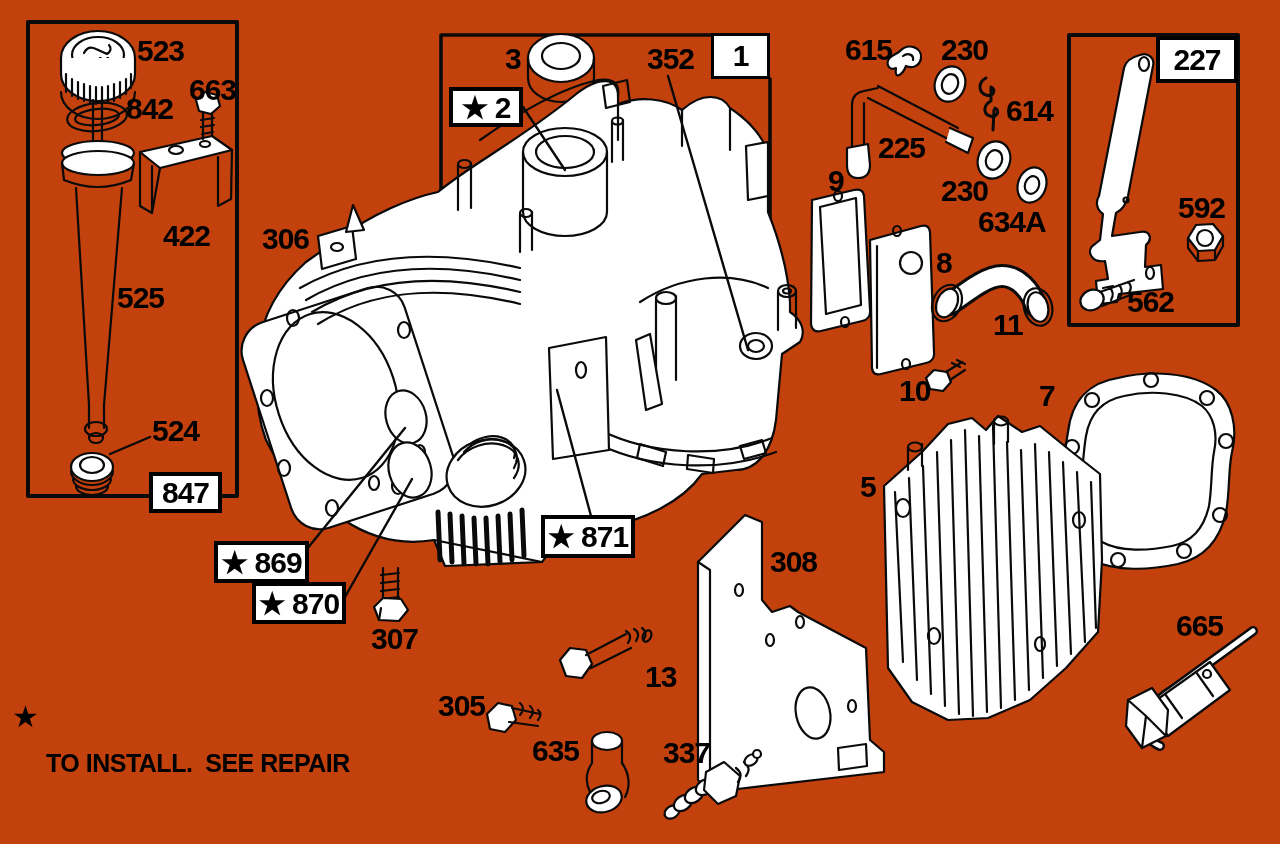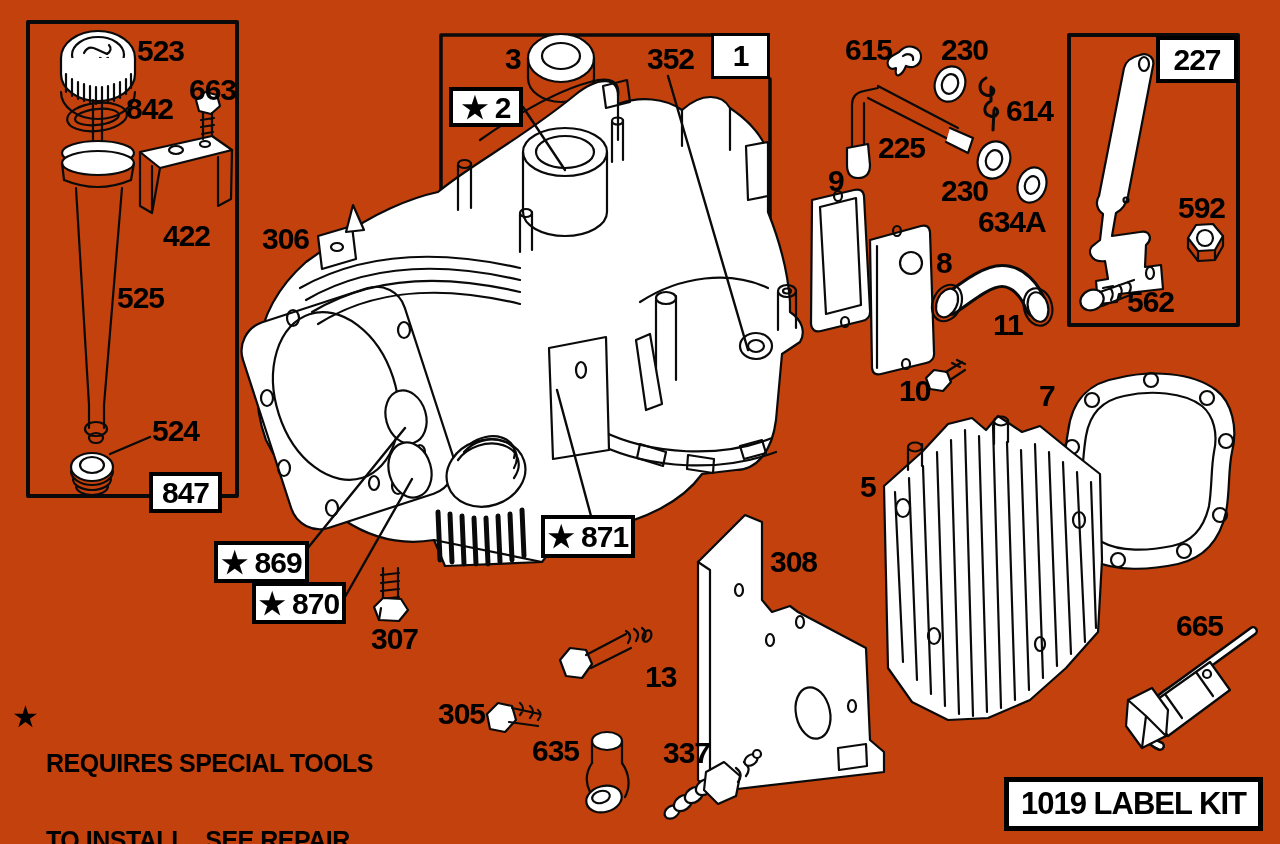--- a/index.html
+++ b/index.html
@@ -339,37 +339,35 @@
       <div class="plbl" style="left: 936px; top: 248px;">8</div>
       <div class="plbl" style="left: 993px; top: 310px;">11</div>
       <div class="plbl" style="left: 899px; top: 376px;">10</div>
       <div class="plbl" style="left: 1039px; top: 381px;">7</div>
       <div class="plbl" style="left: 860px; top: 472px;">5</div>
       <div class="plbl" style="left: 1178px; top: 193px;">592</div>
       <div class="plbl" style="left: 1127px; top: 287px;">562</div>
       <div class="plbl" style="left: 770px; top: 547px;">308</div>
       <div class="plbl" style="left: 371px; top: 624px;">307</div>
       <div class="plbl" style="left: 599px; top: 662px; margin-left: 46px;">13</div>
-      <div class="plbl" style="left: 438px; top: 691px; margin-top: 8px;">305</div>
+      <div class="plbl" style="left: 438px; top: 691px;">305</div>
       <div class="plbl" style="left: 532px; top: 736px;">635</div>
       <div class="plbl" style="left: 663px; top: 738px;">337</div>
       <div class="plbl" style="left: 1176px; top: 611px;">665</div>
       <div class="bxlbl" style="left: 711px; top: 33px; width: 59px; height: 46px; border-width: 3px;">1</div>
       <div class="bxlbl" style="left: 449px; top: 87px; width: 74px; height: 40px; border-width: 4px;">★ 2</div>
       <div class="bxlbl" style="left: 149px; top: 456px; width: 73px; height: 41px; border-width: 4px; margin-top: 16px;">847</div>
       <div class="bxlbl" style="left: 1156px; top: 36px; width: 82px; height: 47px; border-width: 4px;">227</div>
       <div class="bxlbl" style="left: 214px; top: 541px; width: 95px; height: 42px; border-width: 4px;">★ 869</div>
       <div class="bxlbl" style="left: 252px; top: 582px; width: 94px; height: 42px; border-width: 4px;">★ 870</div>
       <div class="bxlbl" style="left: 541px; top: 515px; width: 94px; height: 43px; border-width: 4px;">★ 871</div>
-      <div class="bxlbl" style="left: 1004px; top: 777px; width: 259px; height: 54px; border-width: 5px; font-size: 31px;">1019 LABEL KIT</div>
     </div>
 
 <div id="footnote">
   <span class="star">★</span>
   <div class="ftext">
-    <div>REQUIRES SPECIAL TOOLS</div>
     <div>TO INSTALL.  SEE REPAIR</div>
     
   </div>
 </div>
 
 
 </div>
 
 </body></html>

